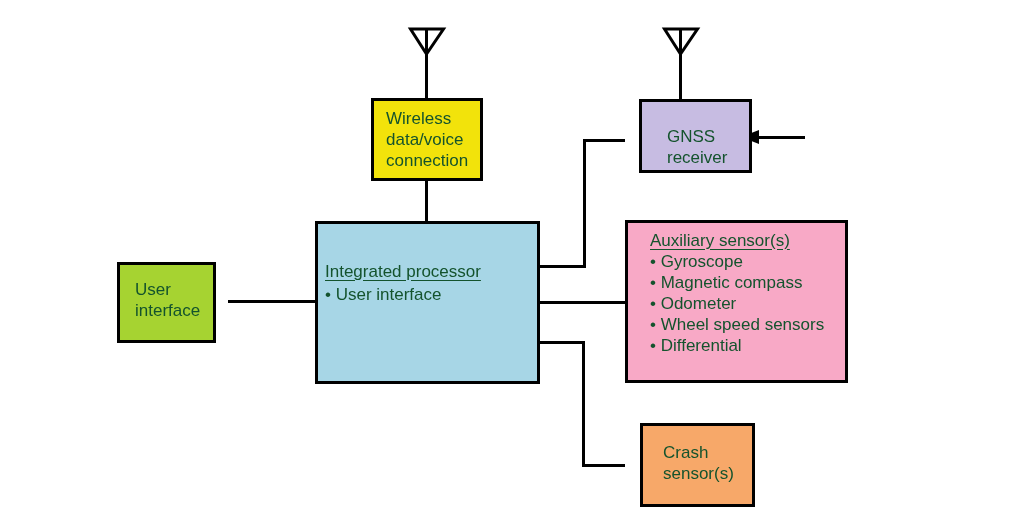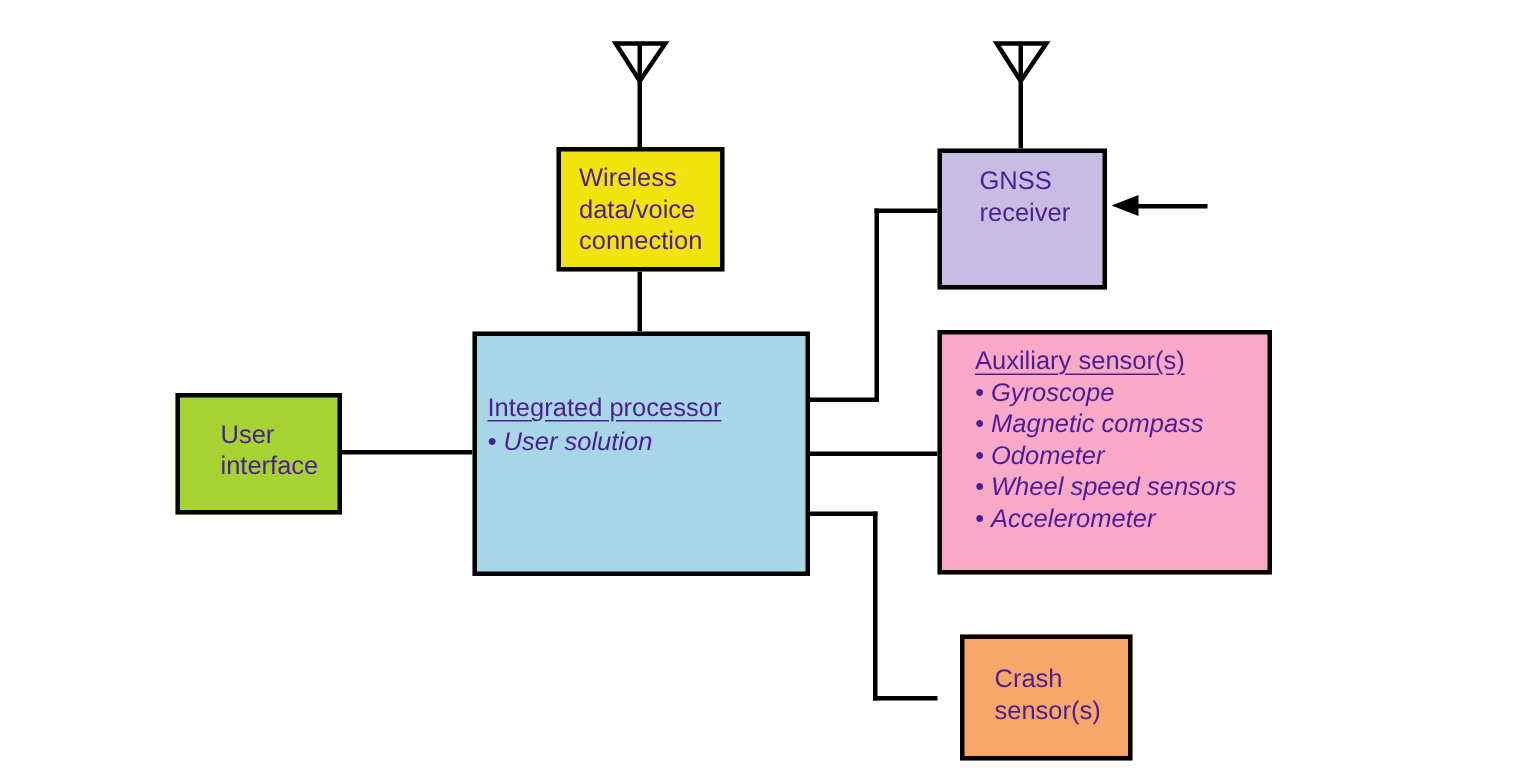--- a/index.html
+++ b/index.html
@@ -2,45 +2,45 @@
 <html><head>
 <meta charset="utf-8">
 <style>
   html, body { margin: 0; padding: 0; background: #ffffff; }
   .canvas {
     position: relative;
     width: 1015px;
     height: 516px;
     background: #ffffff;
     font-family: "Liberation Sans", sans-serif;
-    color: #4c1d95;
+    color: #14532d;
     overflow: hidden;
   }
   .box {
     position: absolute;
     box-sizing: border-box;
     border: 3px solid #000000;
     font-size: 17px;
     line-height: 21px;
   }
   .box .line { display: block; }
   .box-title {
     text-decoration: underline;
     text-underline-offset: 3px;
     white-space: nowrap;
   }
   ul.bullets { margin: 0; padding: 0; list-style: none; }
-  ul.bullets li { white-space: nowrap; font-style: italic; }
+  ul.bullets li { white-space: nowrap; }
   ul.bullets li::before { content: "\2022\00a0"; }
 
   
   .wireless-box  { left: 371px; top: 98px;  width: 112px; height: 83px;  background: #f2e30b; padding: 7px 4px 0 12px; }
-  .gnss-box      { left: 625px; top: 99px;  width: 113px; height: 94px;  background: #c7bce2; padding: 8px 4px 0 25px; }
+  .gnss-box      { left: 639px; top: 99px;  width: 113px; height: 74px;  background: #c7bce2; padding: 24px 4px 0 25px; }
   .processor-box { left: 315px; top: 221px; width: 225px; height: 163px; background: #a7d6e6; padding: 36px 4px 4px 7px; line-height: 23px; }
-  .user-box      { left: 117px; top: 262px; width: 111px; height: 81px;  background: #a6d331; padding: 14px 4px 0 27px; }
+  .user-box      { left: 117px; top: 262px; width: 99px; height: 81px;  background: #a6d331; padding: 14px 4px 0 15px; }
   .aux-box       { left: 625px; top: 220px; width: 223px; height: 163px; background: #f8a9c6; padding: 7px 4px 12px 22px; }
   .crash-box     { left: 640px; top: 423px; width: 115px; height: 84px;  background: #f7a869; padding: 16px 4px 0 20px; }
 
   
   .seg { position: absolute; background: #000000; }
   .seg.h { height: 3px; }
   .seg.v { width: 3px; }
 
   .seg-wireless-proc { left: 425px; top: 181px; height: 40px; }
   .seg-user-proc     { left: 228px; top: 300px; width: 87px; }
@@ -108,37 +108,37 @@
   </div>
 
   <div class="box gnss-box">
     <span class="line">GNSS</span>
     <span class="line">receiver</span>
   </div>
 
   <div class="box processor-box">
     <div class="box-title">Integrated processor</div>
     <ul class="bullets">
-      <li>User solution</li>
+      <li>User interface</li>
     </ul>
   </div>
 
   <div class="box user-box">
     <span class="line">User</span>
     <span class="line">interface</span>
   </div>
 
   <div class="box aux-box">
     <div class="box-title">Auxiliary sensor(s)</div>
     <ul class="bullets">
       <li>Gyroscope</li>
       <li>Magnetic compass</li>
       <li>Odometer</li>
       <li>Wheel speed sensors</li>
-      <li>Accelerometer</li>
+      <li>Differential</li>
     </ul>
   </div>
 
   <div class="box crash-box">
     <span class="line">Crash</span>
     <span class="line">sensor(s)</span>
   </div>
 
 
 </div>

